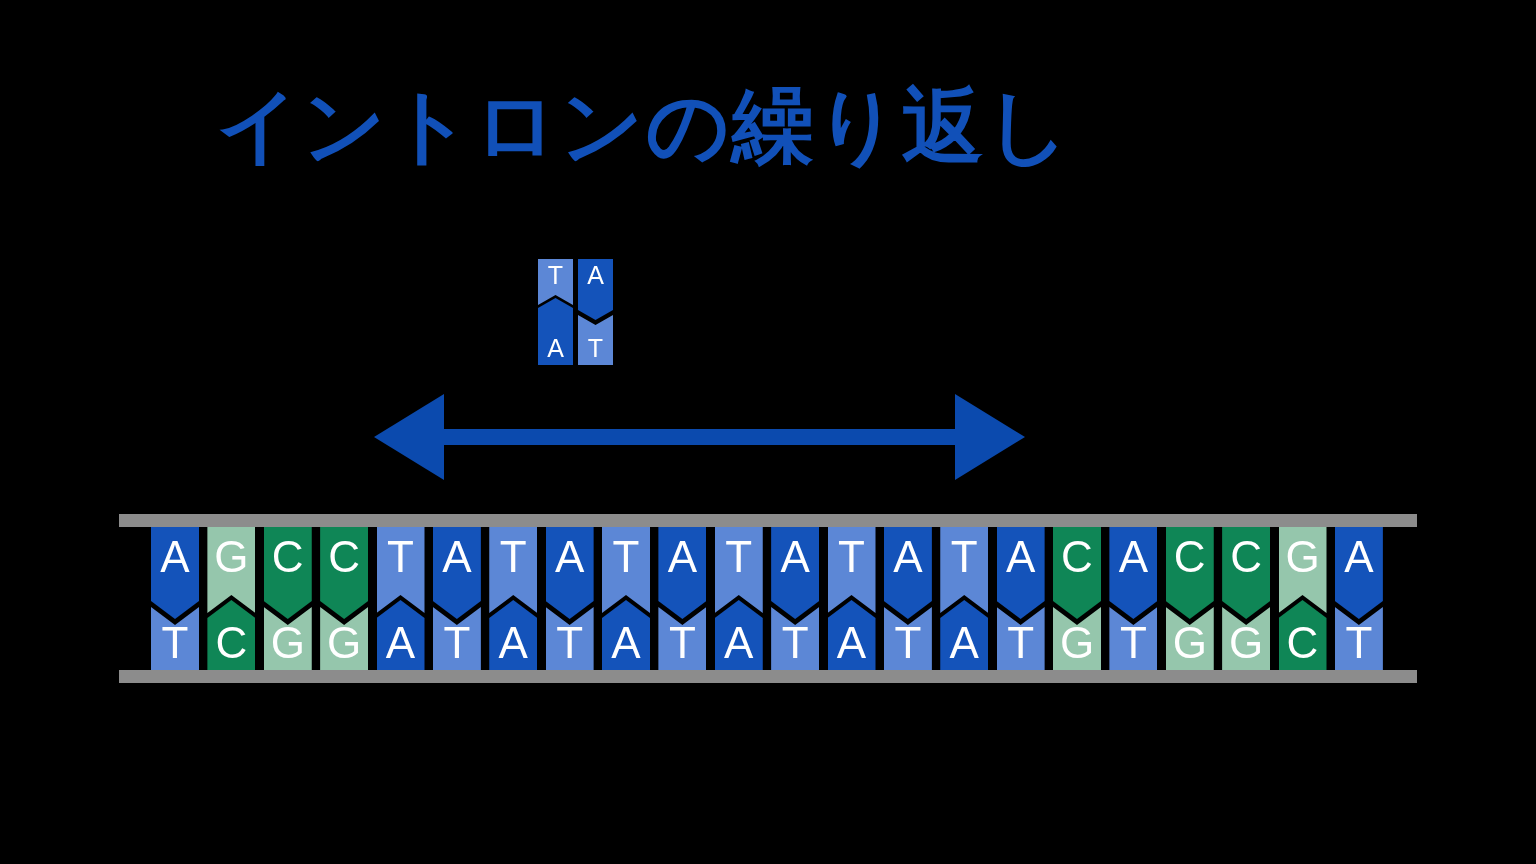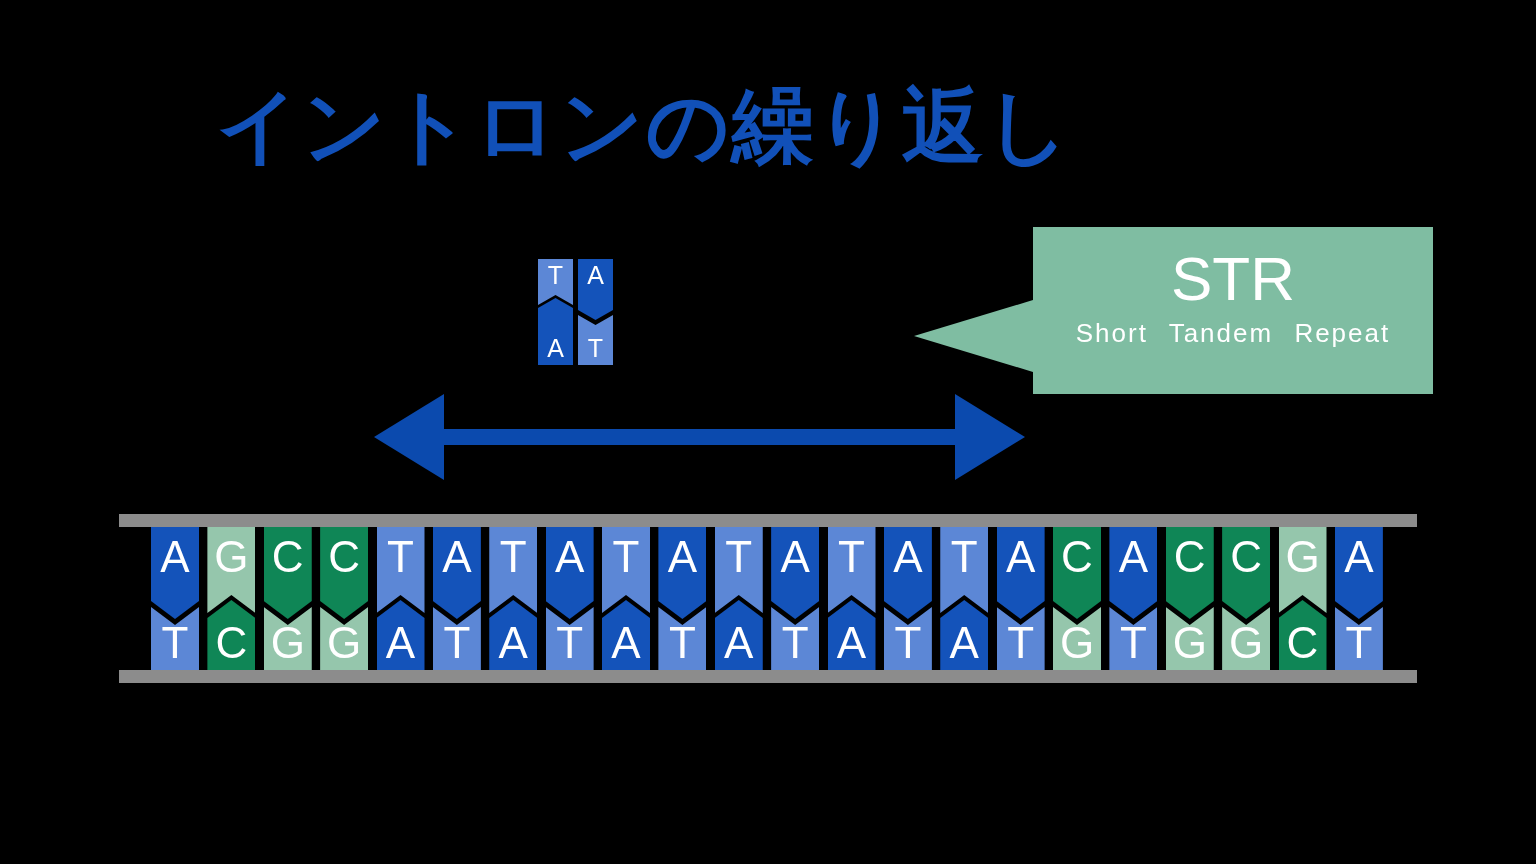--- a/index.html
+++ b/index.html
@@ -196,25 +196,20 @@
       <div class="base-col">
         <div class="tile top-point" style="background: var(--base-A);">
           <span class="base-letter">A</span>
         </div>
         <div class="tile bottom-notch" style="background: var(--base-T);">
           <span class="base-letter">T</span>
         </div>
       </div>
     </div>
 
-  <div class="callout">
-    <div class="callout-tail"></div>
-    <div class="callout-abbr">STR</div>
-    <div class="callout-full">Short Tandem Repeat</div>
-  </div>
 
   <div>
     <div class="arrow-head left"></div>
     <div class="arrow-shaft"></div>
     <div class="arrow-head right"></div>
   </div>
 
   <div class="backbone backbone-top"></div>
   <div id="strip">
       <div class="base-col">

